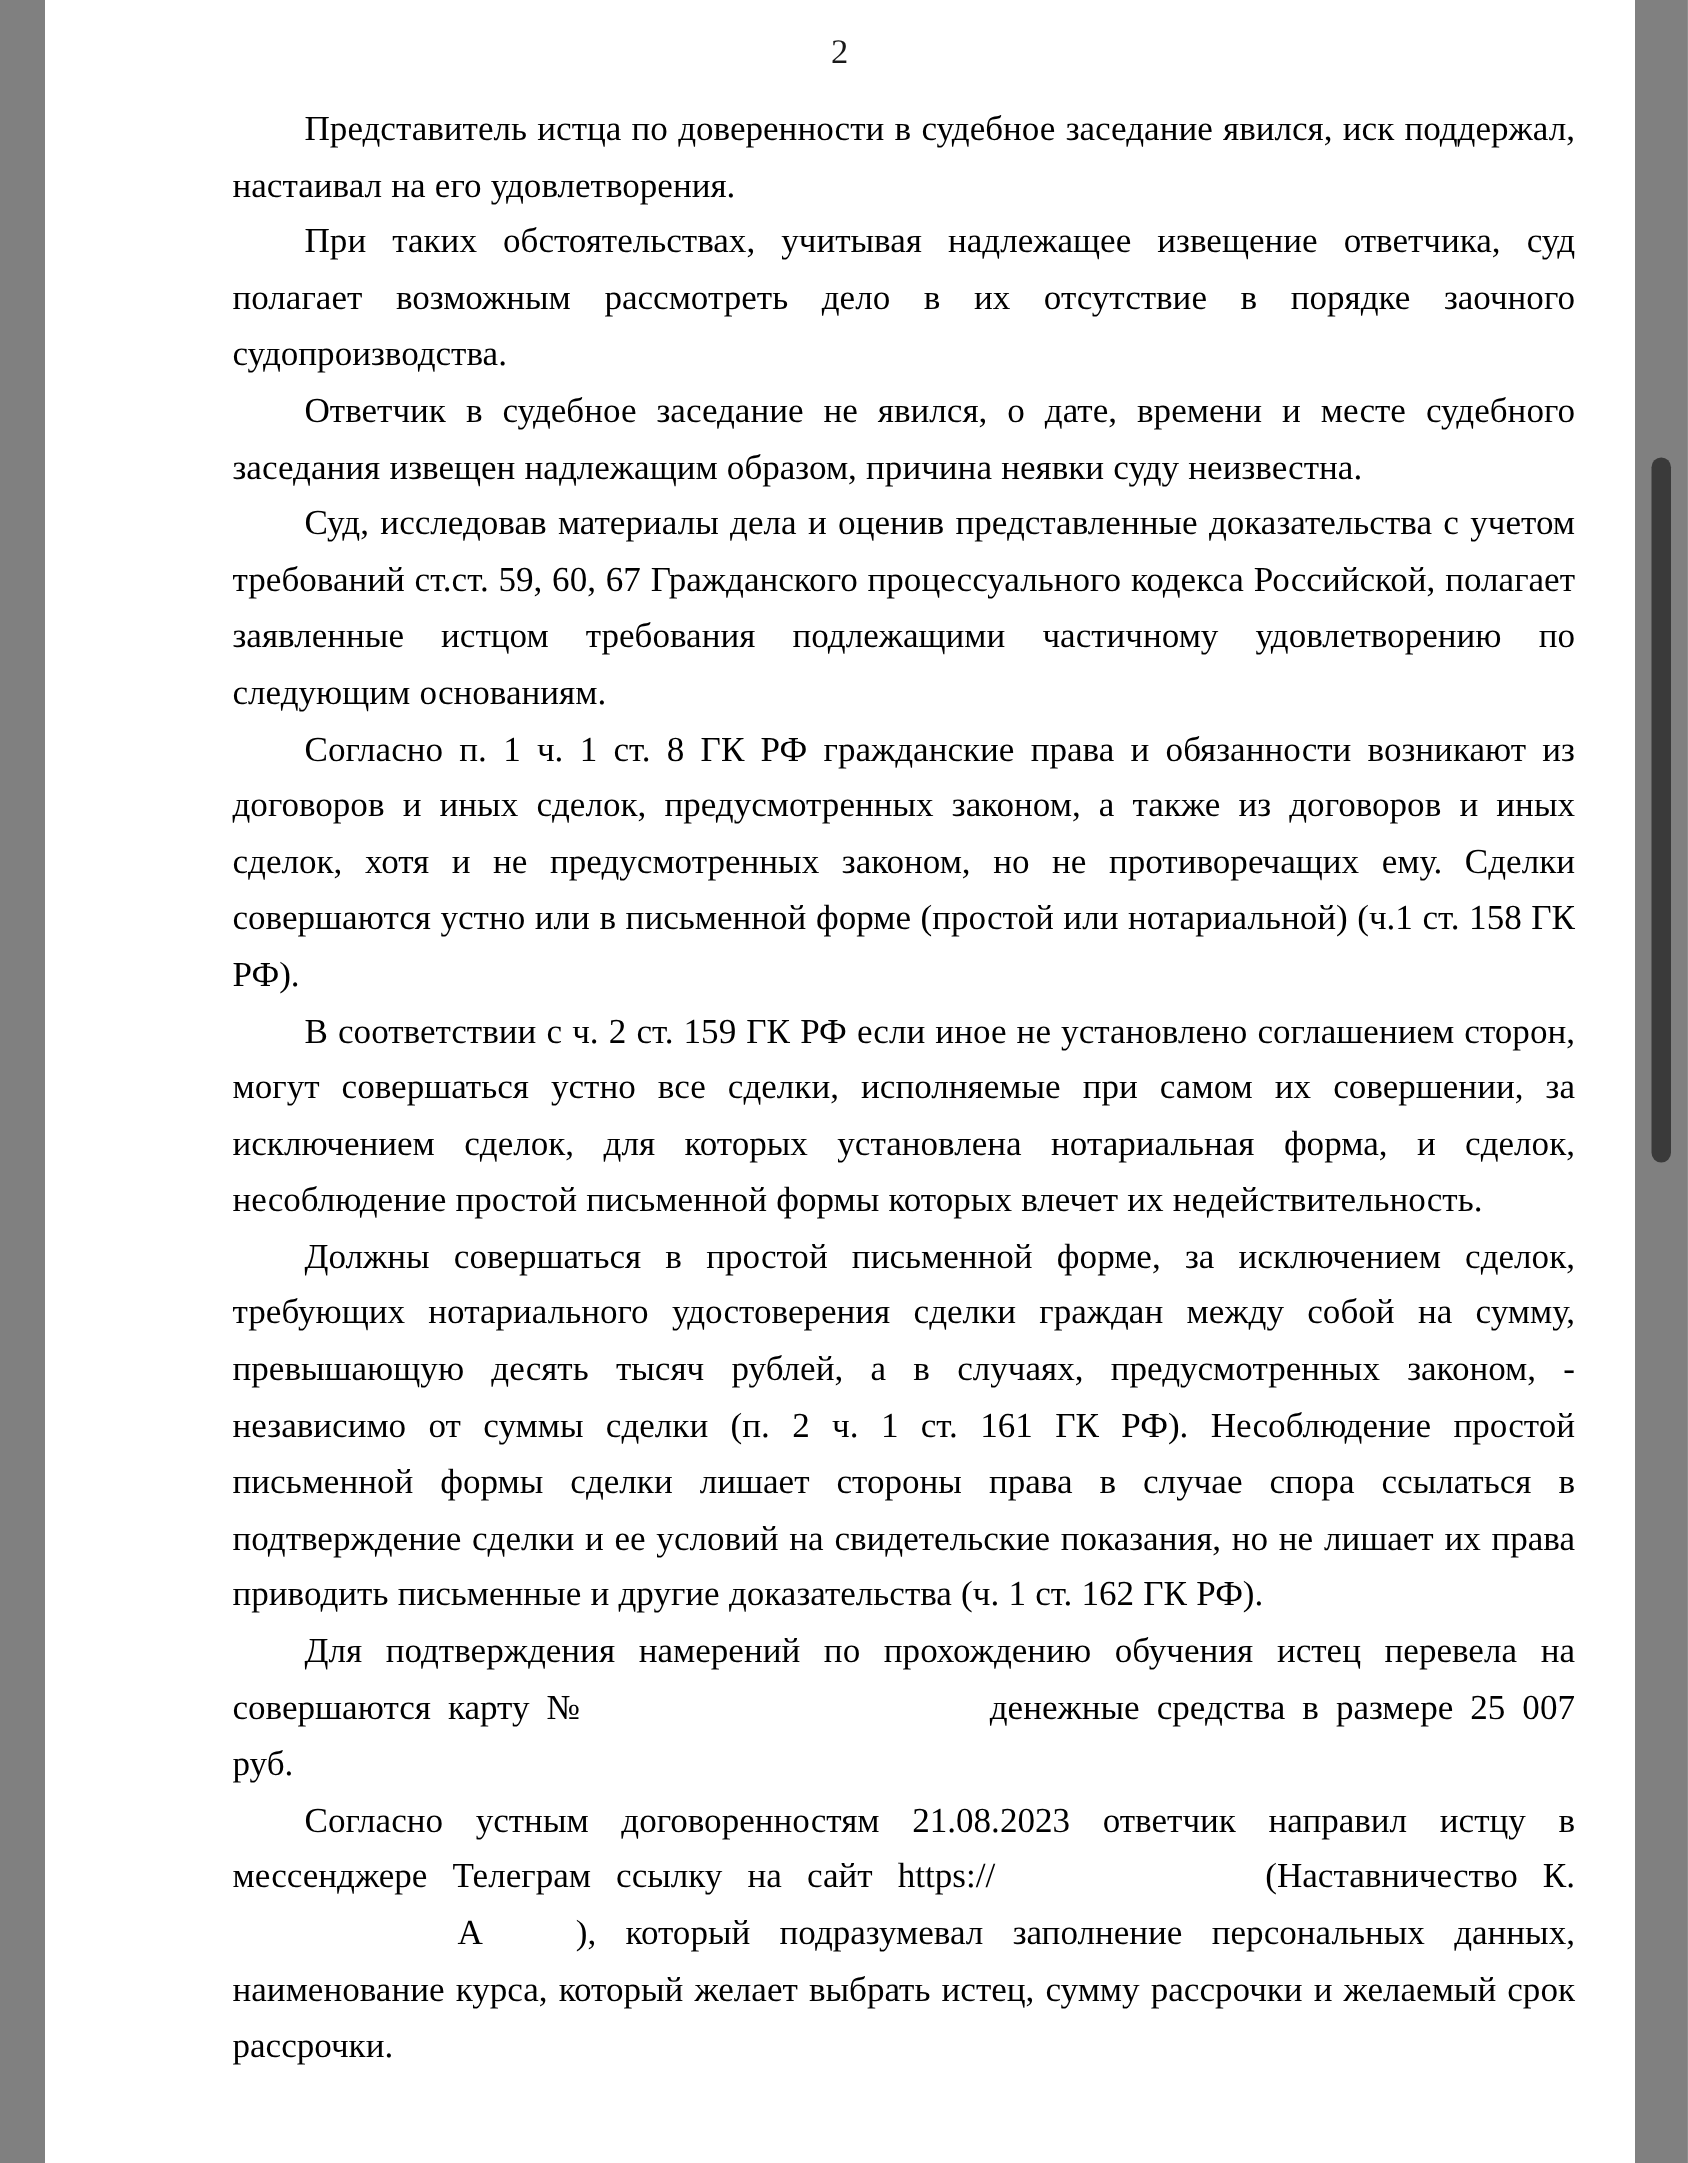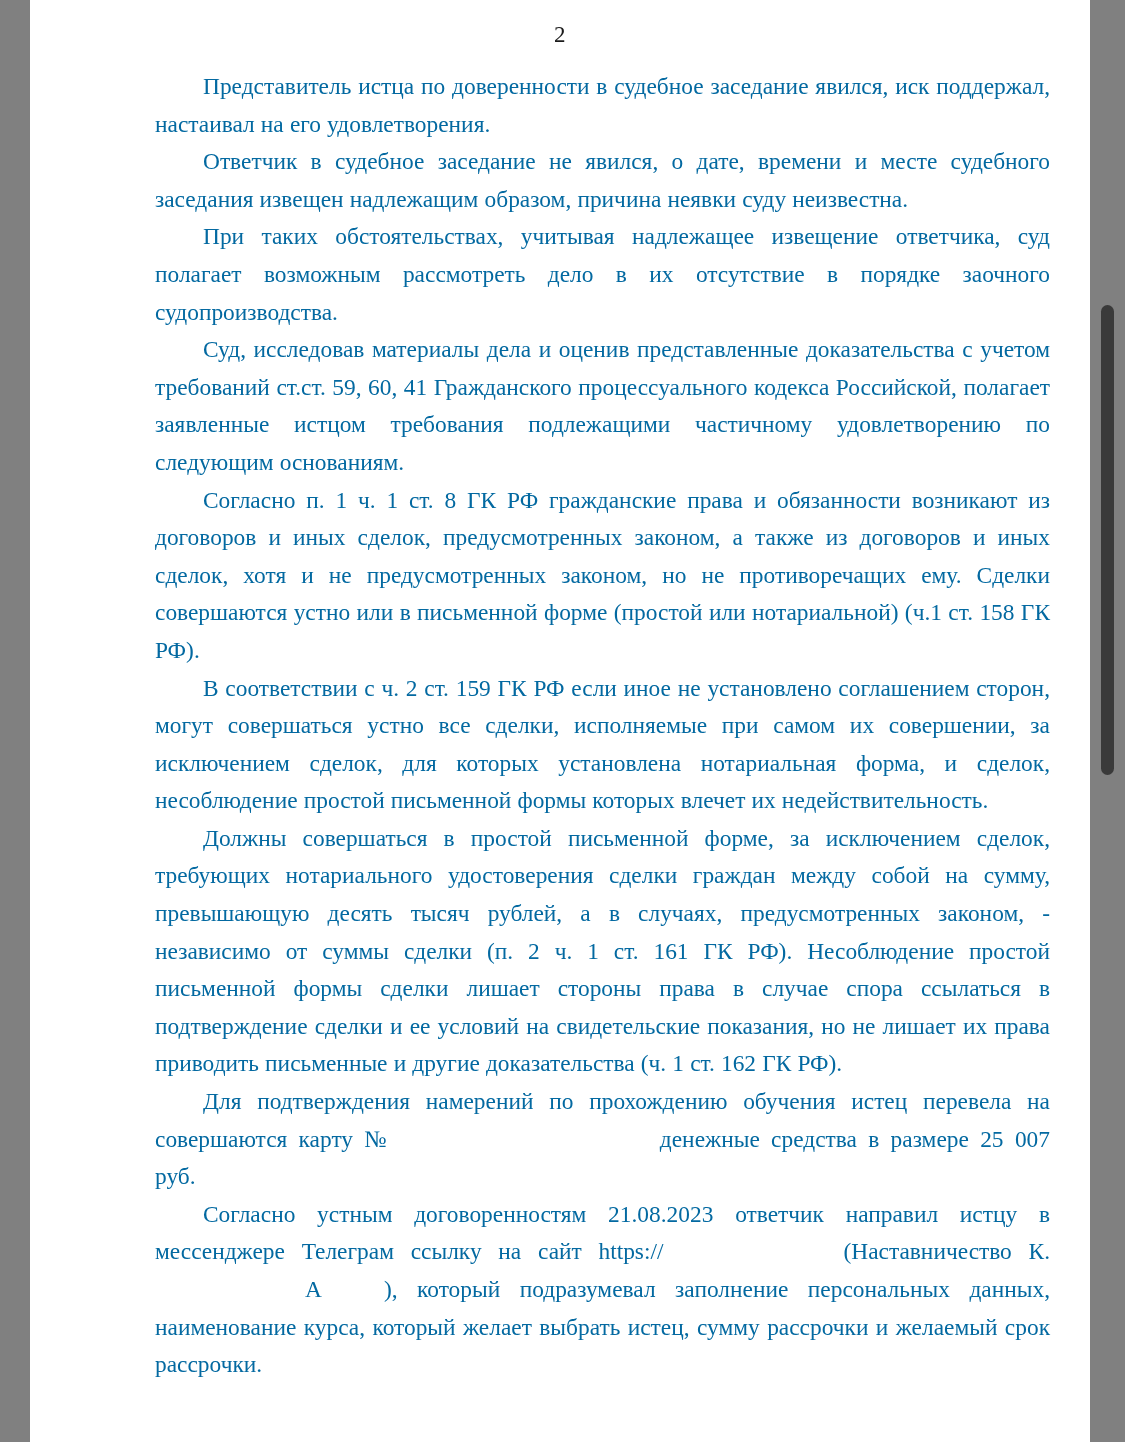--- a/index.html
+++ b/index.html
@@ -56,21 +56,21 @@
   }
 
   p.para {
     margin: 0;
     padding: 0;
     text-indent: 48px;
     text-align: justify;
     text-justify: inter-word;
     font-size: 23.4px;
     line-height: 37.6px;
-    color: #0369a1;
+    color: #000000;
     word-spacing: 0.3px;
   }
 
   
   .redact {
     display: inline-block;
     background: transparent;
     vertical-align: baseline;
   }
   .r-name   { width: 118px; }
@@ -104,25 +104,25 @@
 <div id="viewer">
 
   <div id="page">
 
     <div id="page-number">2</div>
 
     <div id="body-text">
 
       <p class="para">Представитель истца по доверенности в судебное заседание явился, иск поддержал, настаивал на его удовлетворения.</p>
 
+      <p class="para">При таких обстоятельствах, учитывая надлежащее извещение ответчика, суд полагает возможным рассмотреть дело в их отсутствие в порядке заочного судопроизводства.</p>
+
       <p class="para">Ответчик в судебное заседание не явился, о дате, времени и месте судебного заседания извещен надлежащим образом, причина неявки суду неизвестна.</p>
 
-      <p class="para">При таких обстоятельствах, учитывая надлежащее извещение ответчика, суд полагает возможным рассмотреть дело в их отсутствие в порядке заочного судопроизводства.</p>
-
-      <p class="para">Суд, исследовав материалы дела и оценив представленные доказательства с учетом требований ст.ст. 59, 60, 41 Гражданского процессуального кодекса Российской, полагает заявленные истцом требования подлежащими частичному удовлетворению по следующим основаниям.</p>
+      <p class="para">Суд, исследовав материалы дела и оценив представленные доказательства с учетом требований ст.ст. 59, 60, 67 Гражданского процессуального кодекса Российской, полагает заявленные истцом требования подлежащими частичному удовлетворению по следующим основаниям.</p>
 
       <p class="para">Согласно п. 1 ч. 1 ст. 8 ГК РФ гражданские права и обязанности возникают из договоров и иных сделок, предусмотренных законом, а также из договоров и иных сделок, хотя и не предусмотренных законом, но не противоречащих ему. Сделки совершаются устно или в письменной форме (простой или нотариальной) (ч.1 ст. 158 ГК РФ).</p>
 
       <p class="para">В соответствии с ч. 2 ст. 159 ГК РФ если иное не установлено соглашением сторон, могут совершаться устно все сделки, исполняемые при самом их совершении, за исключением сделок, для которых установлена нотариальная форма, и сделок, несоблюдение простой письменной формы которых влечет их недействительность.</p>
 
       <p class="para">Должны совершаться в простой письменной форме, за исключением сделок, требующих нотариального удостоверения сделки граждан между собой на сумму, превышающую десять тысяч рублей, а в случаях, предусмотренных законом, - независимо от суммы сделки (п. 2 ч. 1 ст. 161 ГК РФ). Несоблюдение простой письменной формы сделки лишает стороны права в случае спора ссылаться в подтверждение сделки и ее условий на свидетельские показания, но не лишает их права приводить письменные и другие доказательства (ч. 1 ст. 162 ГК РФ).</p>
 
 
       <p class="para"><span>Для подтверждения намерений по прохождению обучения истец перевела на совершаются карту №</span><span class="redact r-card"></span><span>денежные средства в размере 25 007 руб.</span></p>
 

